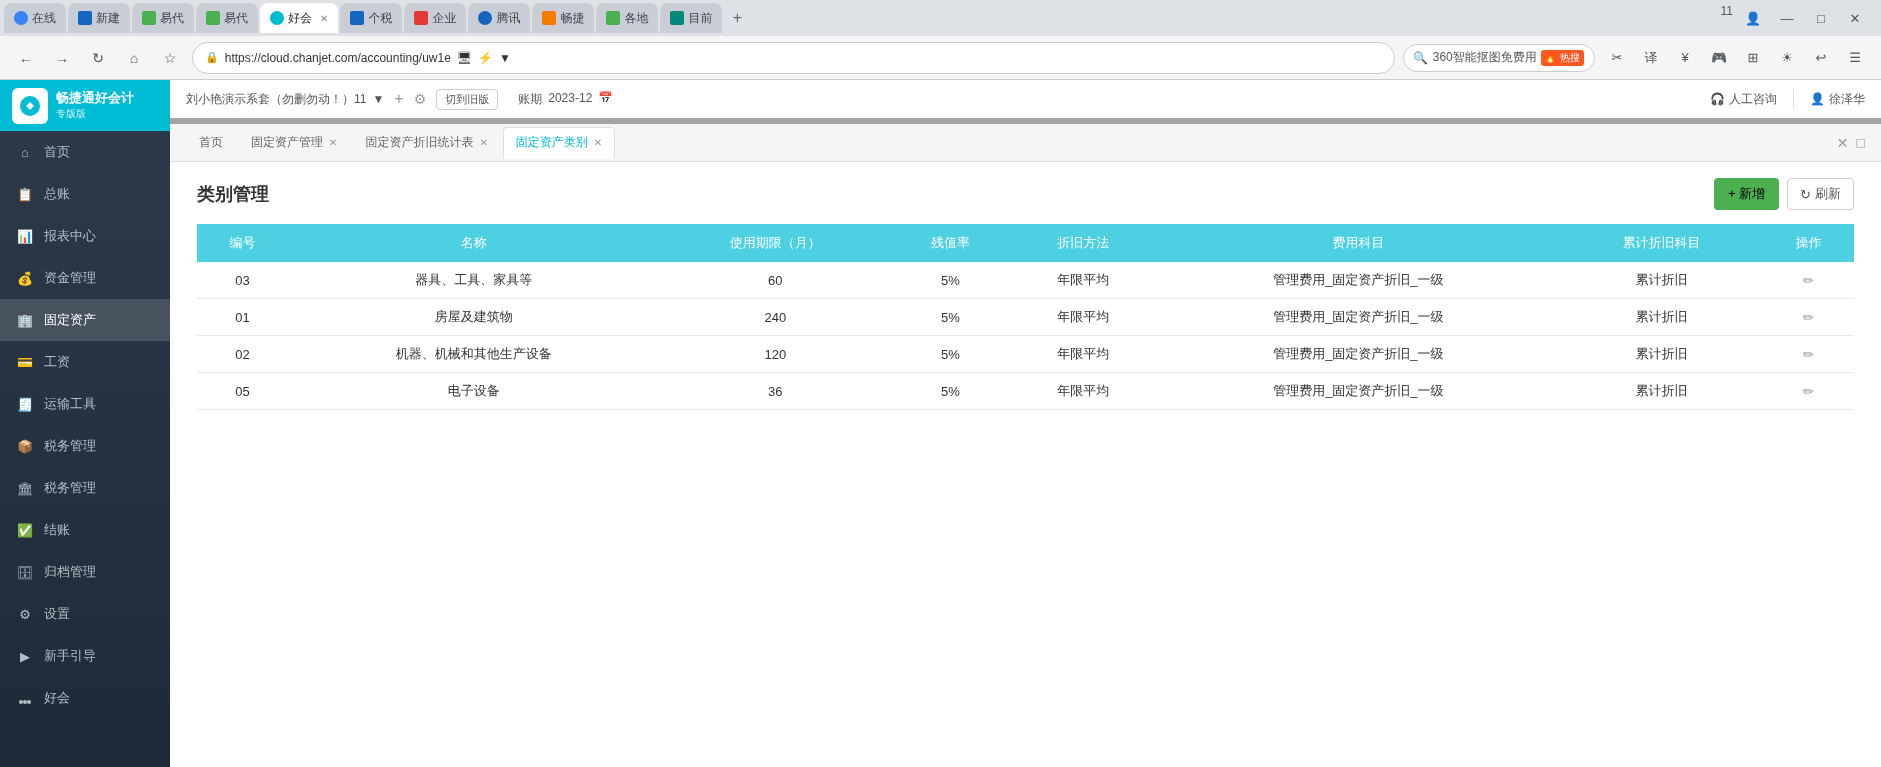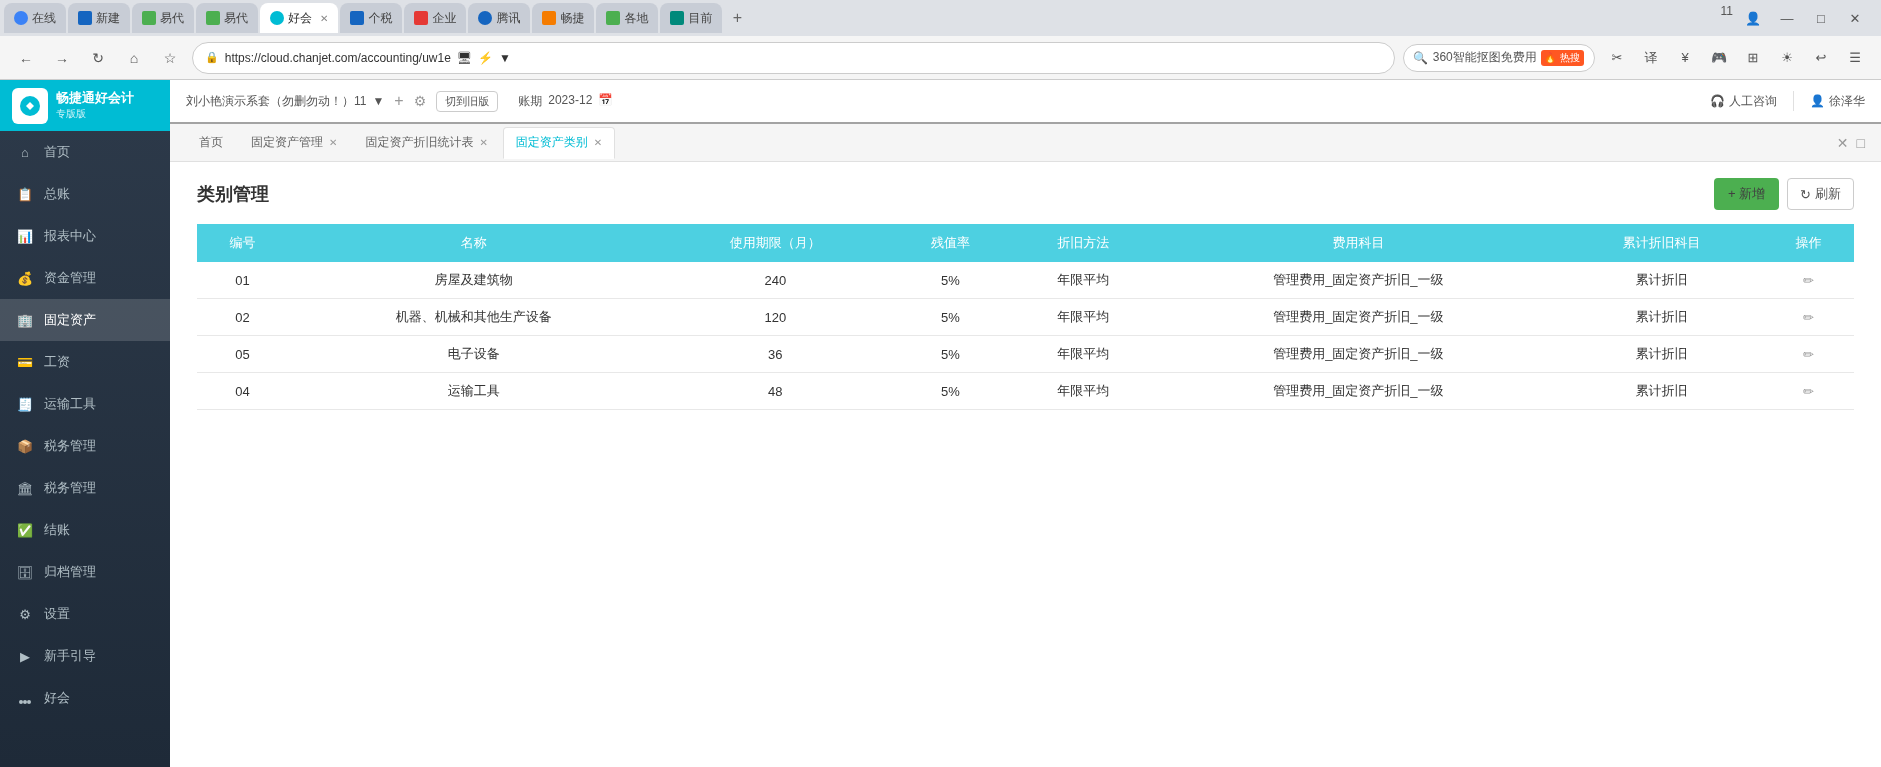--- a/index.html
+++ b/index.html
@@ -33,40 +33,40 @@
     .brand-sub { font-size: 10px; opacity: 0.8; }
     .sidebar-nav { flex: 1; overflow-y: auto; }
     .nav-item { display: flex; align-items: center; gap: 10px; padding: 12px 16px; cursor: pointer; color: #b0bec5; font-size: 13px; transition: background 0.2s; }
     .nav-item.active { background: rgba(255,255,255,0.15); color: #fff; }
     .nav-icon { width: 18px; height: 18px; display: flex; align-items: center; justify-content: center; flex-shrink: 0; }
 
     
     .main-content { flex: 1; display: flex; flex-direction: column; background: #fff; overflow: hidden; }
 
     
-    .app-topbar { display: flex; align-items: center; padding: 0 16px; height: 44px; background: #fff; border-bottom: 2px solid #a3a3a3; gap: 10px; }
+    .app-topbar { display: flex; align-items: center; padding: 0 16px; height: 44px; background: #fff; border-bottom: 6px solid #a3a3a3; gap: 10px; }
     .topbar-user { display: flex; align-items: center; gap: 6px; font-size: 12px; color: #555; }
     .topbar-period { display: flex; align-items: flex-start; gap: 6px; font-size: 12px; color: #555; margin-left: 10px; }
     .btn-switch { border: 1px solid #ccc; border-radius: 4px; padding: 2px 8px; font-size: 11px; cursor: pointer; color: #555; }
     .topbar-right { margin-left: auto; display: flex; align-items: center; gap: 16px; font-size: 12px; color: #555; }
     .topbar-separator { height: 20px; width: 1px; background: #e0e0e0; }
 
     
     .page-tabs { display: flex; align-items: center; background: #f5f5f5; border-bottom: 1px solid #e0e0e0; padding: 0 16px; height: 38px; gap: 2px; }
     .page-tab { display: flex; align-items: center; padding: 0 12px; height: 32px; cursor: pointer; font-size: 12px; color: #666; border: 1px solid transparent; border-radius: 4px 4px 0 0; gap: 6px; }
     .page-tab.active { background: #fff; color: #00bcd4; border-color: #e0e0e0 #e0e0e0 #fff; font-weight: 500; }
     .tab-x { font-size: 10px; color: #999; cursor: pointer; }
     .tabs-side { display: flex; align-items: center; gap: 8px; margin-left: auto; }
 
     
     .content-area { flex: 1; padding: 16px 27px; overflow-y: auto; background: #fff; }
     .page-title-row { display: flex; align-items: center; justify-content: space-between; margin-bottom: 14px; }
     .page-title { font-size: 18px; font-weight: 600; color: #333; }
     .btn-actions { display: flex; gap: 8px; }
-    .btn-add { background: #4caf50; color: #404040; border: none; border-radius: 4px; padding: 6px 14px; font-size: 13px; cursor: pointer; display: flex; align-items: center; gap: 4px; }
+    .btn-add { background: #4caf50; color: #000000; border: none; border-radius: 4px; padding: 6px 14px; font-size: 13px; cursor: pointer; display: flex; align-items: center; gap: 4px; }
     .btn-refresh { background: #fff; color: #555; border: 1px solid #ccc; border-radius: 4px; padding: 6px 12px; font-size: 13px; cursor: pointer; display: flex; align-items: center; gap: 4px; }
 
     
     .data-table { width: 100%; border-collapse: collapse; }
     .data-table thead tr { background: #4dd0e1; color: #fff; }
     .data-table thead th { padding: 10px 8px; text-align: center; font-size: 13px; font-weight: 500; border: none; }
     .data-table tbody tr { border-bottom: 1px solid #e8e8e8; }
     .data-table tbody td { padding: 9px 8px; text-align: center; font-size: 13px; color: #333; }
     .td-code { color: #00bcd4; cursor: pointer; text-align: center; }
     .td-name { text-align: left; padding-left: 16px; }
@@ -320,20 +320,30 @@
             <th>名称</th>
             <th>使用期限（月）</th>
             <th>残值率</th>
             <th>折旧方法</th>
             <th>费用科目</th>
             <th>累计折旧科目</th>
             <th>操作</th>
           </tr>
         </thead>
         <tbody id="table-body">
+        <tr>
+    <td class="td-code">03</td>
+    <td class="td-name">器具、工具、家具等</td>
+    <td>60</td>
+    <td>5%</td>
+    <td>年限平均</td>
+    <td>管理费用_固定资产折旧_一级</td>
+    <td>累计折旧</td>
+    <td><span class="td-edit">✏</span></td>
+  </tr>
             <tr>
     <td class="td-code">01</td>
     <td class="td-name">房屋及建筑物</td>
     <td>240</td>
     <td>5%</td>
     <td>年限平均</td>
     <td>管理费用_固定资产折旧_一级</td>
     <td>累计折旧</td>
     <td><span class="td-edit">✏</span></td>
   </tr>
@@ -350,27 +360,17 @@
             <tr>
     <td class="td-code">05</td>
     <td class="td-name">电子设备</td>
     <td>36</td>
     <td>5%</td>
     <td>年限平均</td>
     <td>管理费用_固定资产折旧_一级</td>
     <td>累计折旧</td>
     <td><span class="td-edit">✏</span></td>
   </tr>
-            <tr>
-    <td class="td-code">04</td>
-    <td class="td-name">运输工具</td>
-    <td>48</td>
-    <td>5%</td>
-    <td>年限平均</td>
-    <td>管理费用_固定资产折旧_一级</td>
-    <td>累计折旧</td>
-    <td><span class="td-edit">✏</span></td>
-  </tr>
           </tbody>
       </table>
     </div>
   </div>
 </div>
 
 </body></html>

